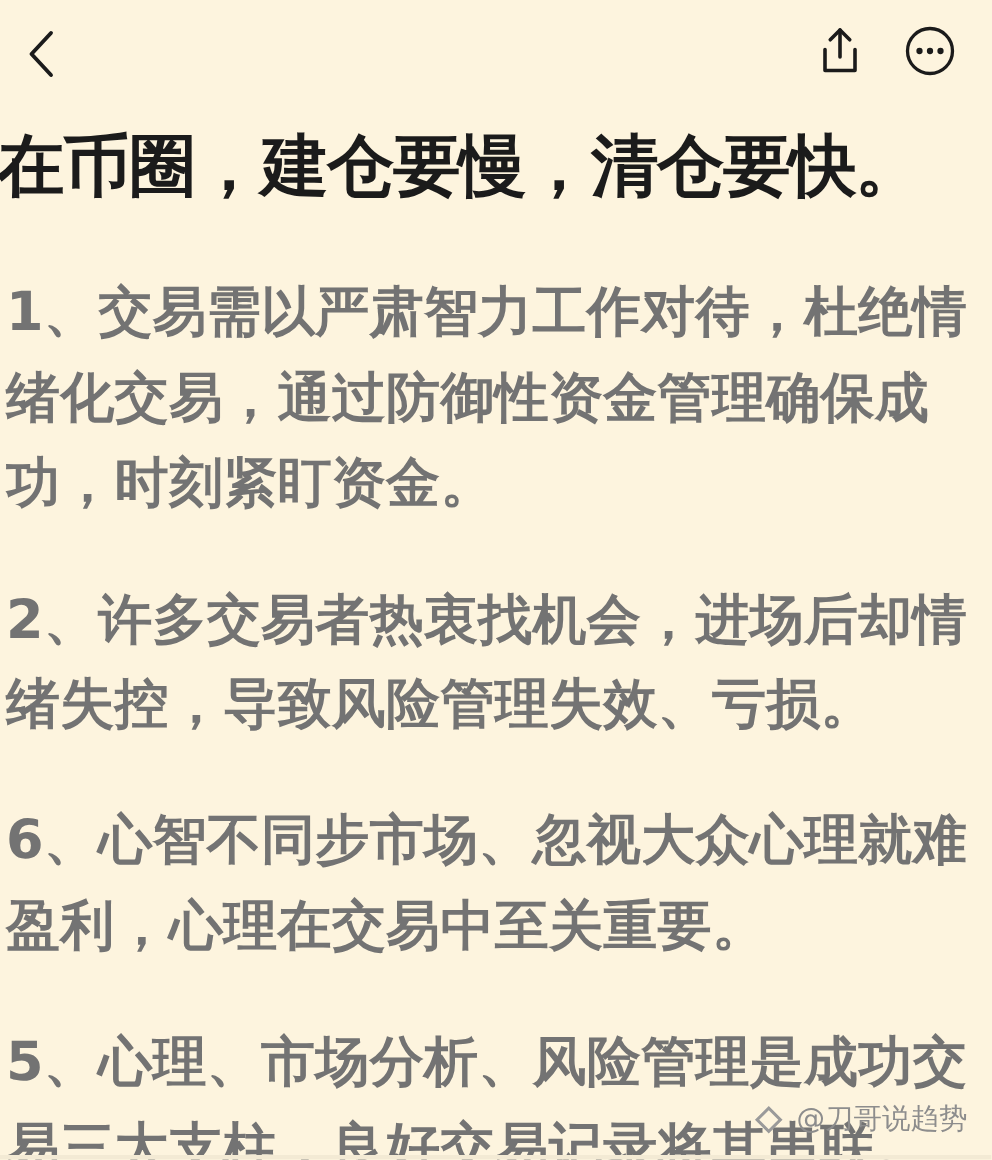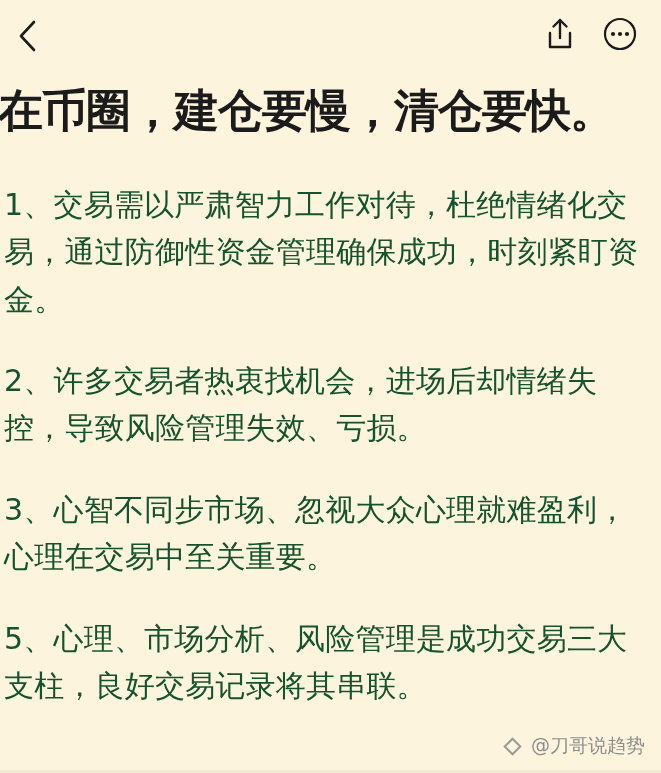--- a/index.html
+++ b/index.html
@@ -58,25 +58,26 @@
     color: #1b1b1b;
     letter-spacing: -1px;
     white-space: nowrap;
     margin-left: -6px;
   }
   .body-list {
     margin-top: 42px;
   }
   .para {
     font-family: "DejaVu Sans", sans-serif;
-    font-size: 30px;
+    font-size: 36px;
     line-height: 1.58;
-    color: #14532d;
+    color: #737373;
     margin-bottom: 34px;
     letter-spacing: 0.2px;
+    font-weight: bold;
   }
   .para:last-child { margin-bottom: 0; }
 
   
   .watermark {
     position: absolute;
     right: 16px;
     bottom: 14px;
     display: flex;
     align-items: center;
@@ -143,21 +144,21 @@
   </div>
 </div>
 
 <div class="article">
 
   <h1 class="headline">在币圈，建仓要慢，清仓要快。</h1>
 
   <div class="body-list">
     <p class="para">1、交易需以严肃智力工作对待，杜绝情绪化交易，通过防御性资金管理确保成功，时刻紧盯资金。</p>
     <p class="para">2、许多交易者热衷找机会，进场后却情绪失控，导致风险管理失效、亏损。</p>
-    <p class="para">3、心智不同步市场、忽视大众心理就难盈利，心理在交易中至关重要。</p>
+    <p class="para">6、心智不同步市场、忽视大众心理就难盈利，心理在交易中至关重要。</p>
     <p class="para">5、心理、市场分析、风险管理是成功交易三大支柱，良好交易记录将其串联。</p>
   </div>
 
 </div>
 
 <div class="watermark">
   <span class="wm-logo">
     <span class="diamond"></span>
   </span>
   <span>@刀哥说趋势</span>

